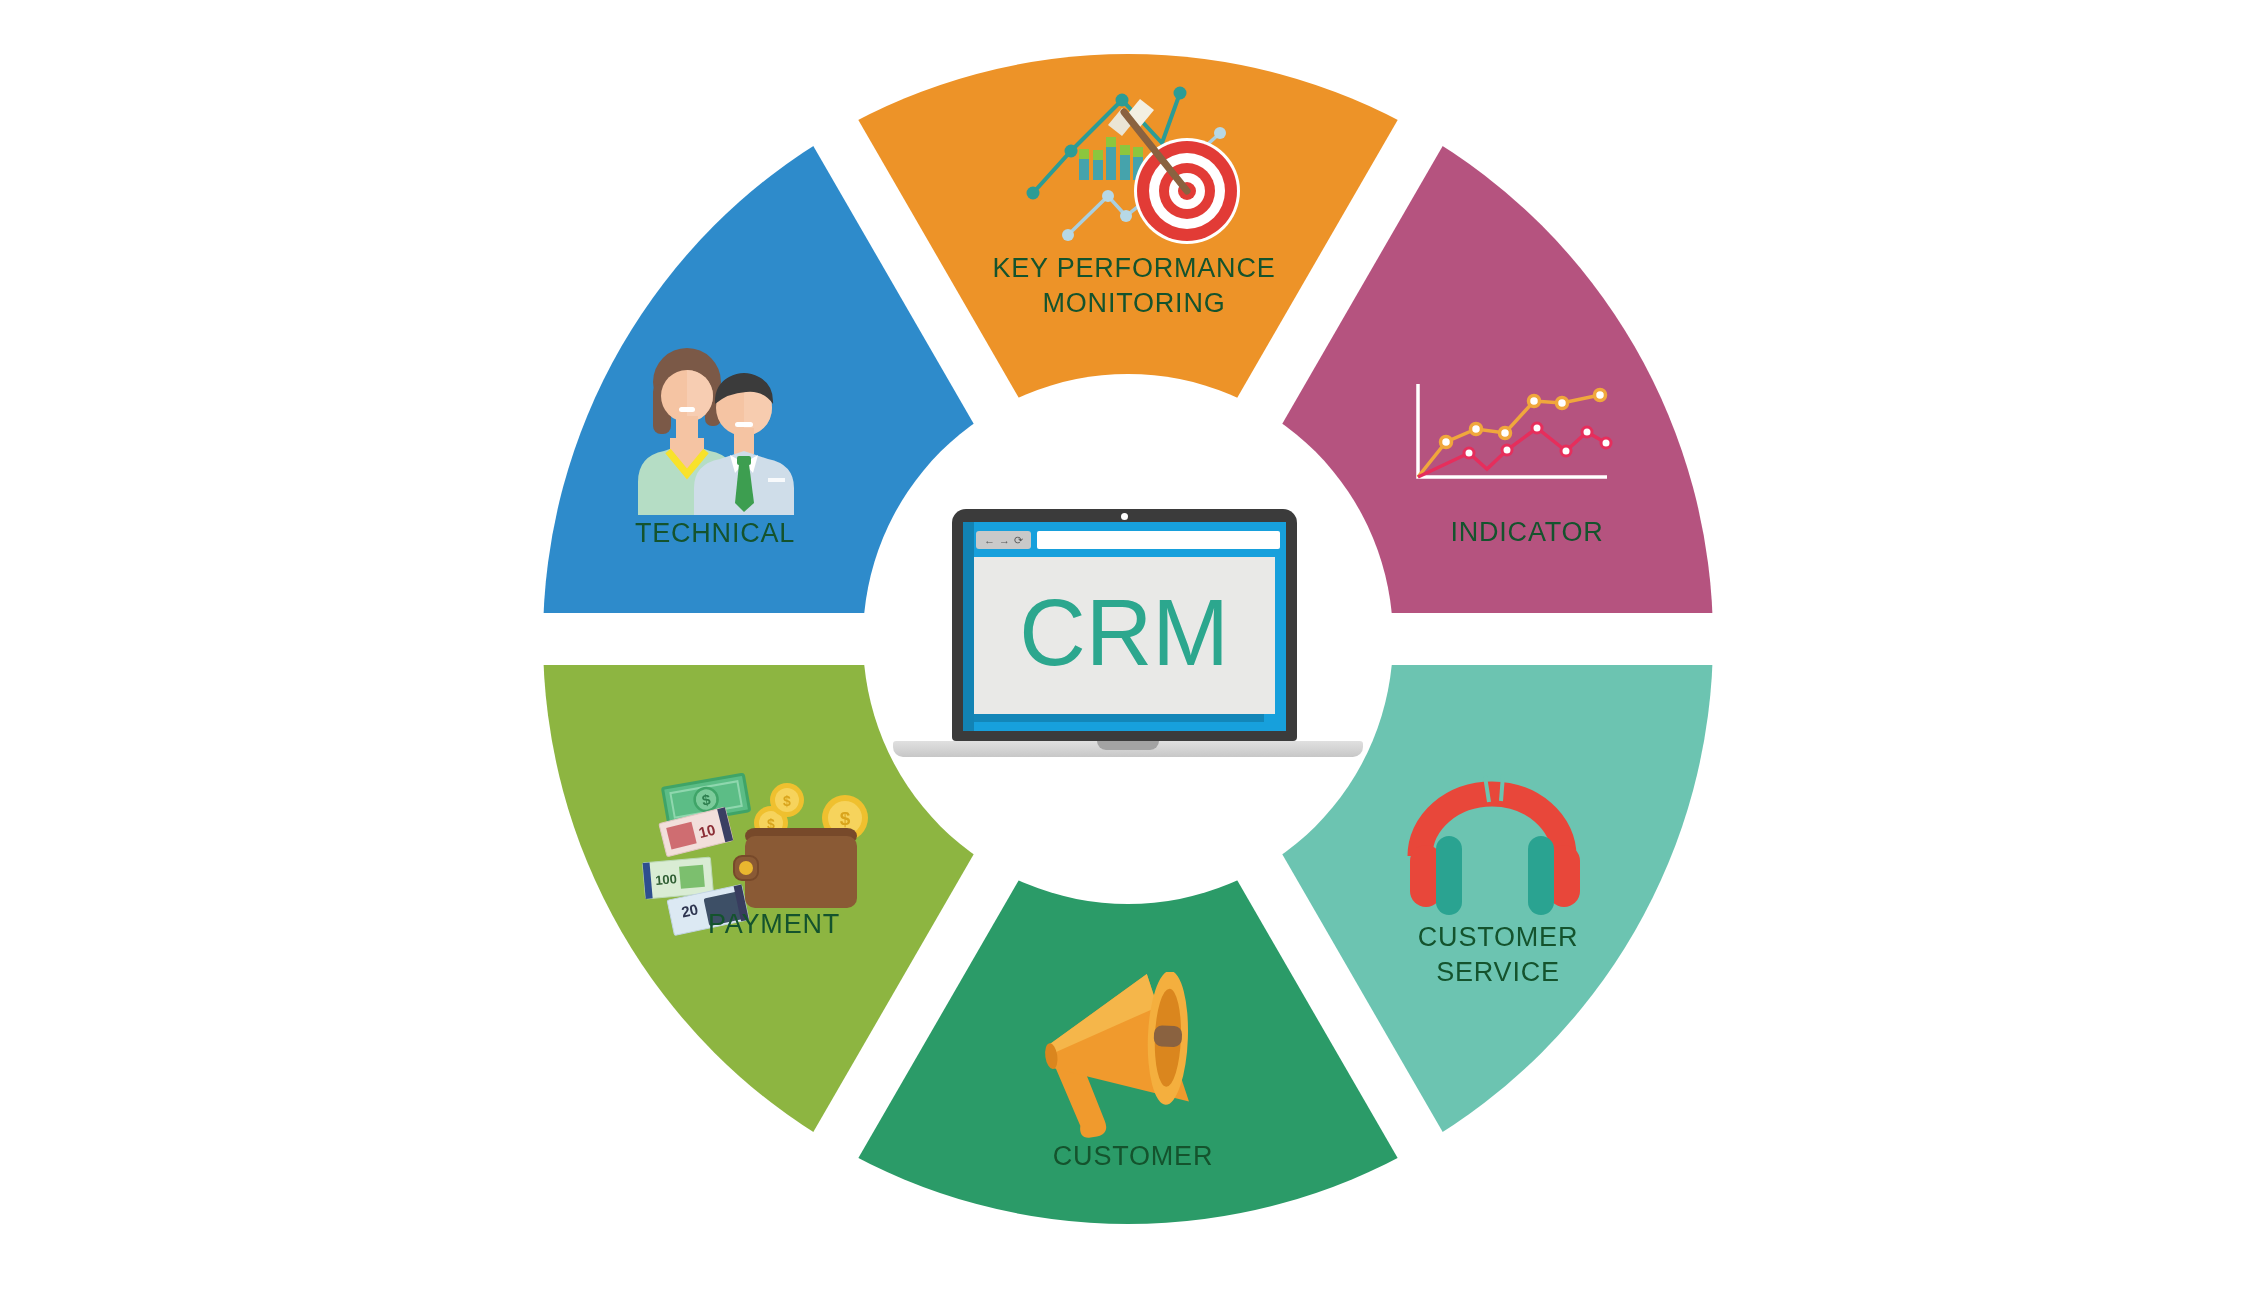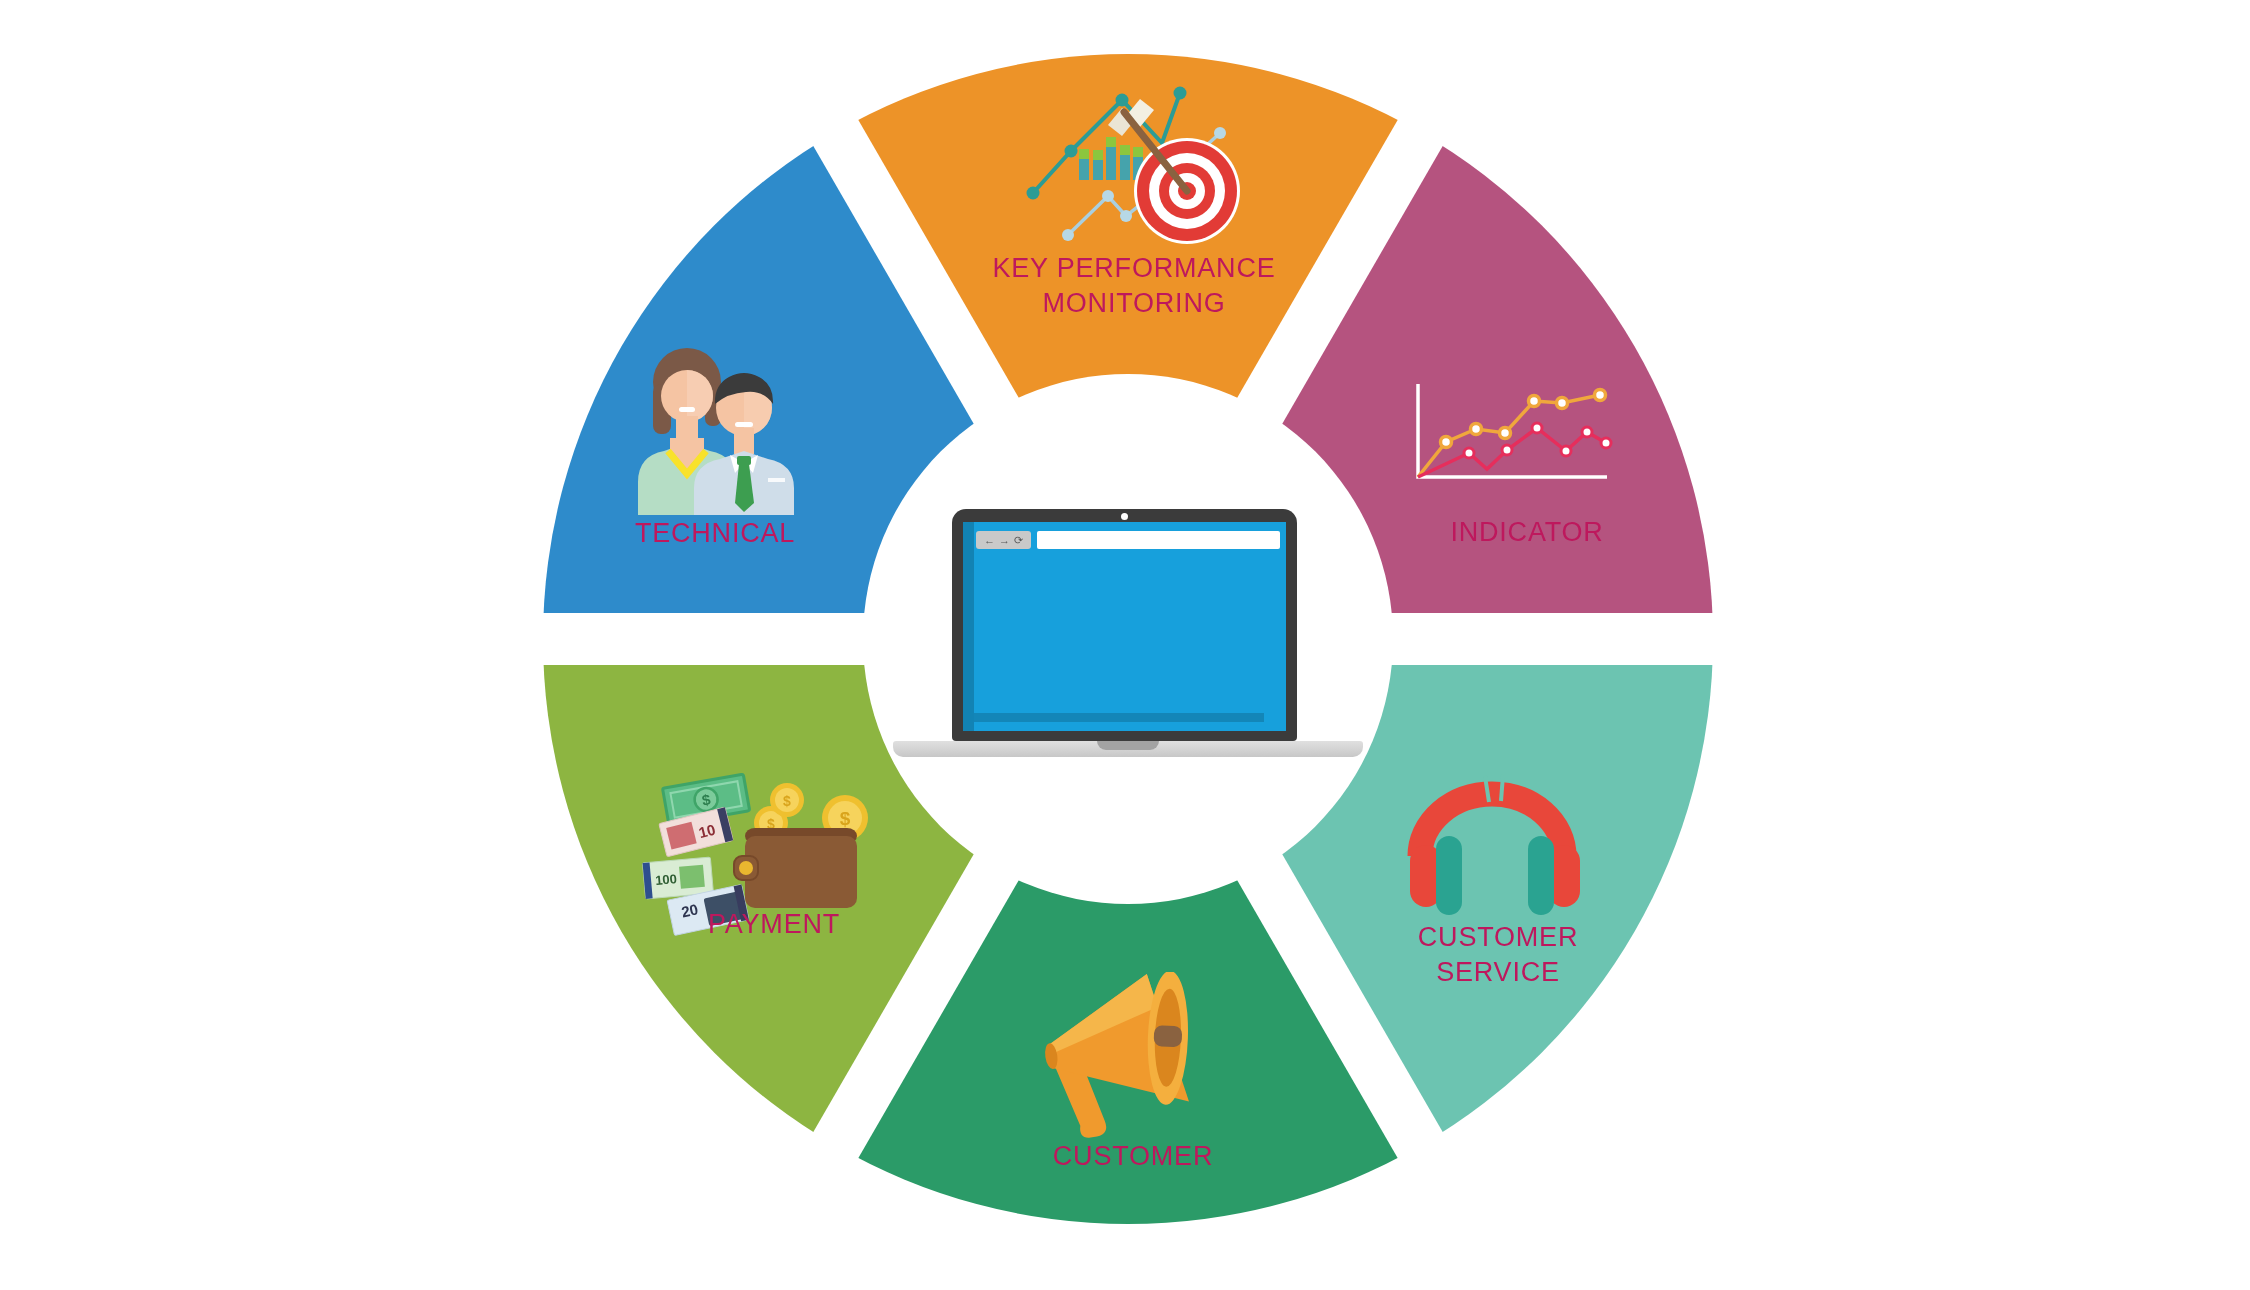--- a/index.html
+++ b/index.html
@@ -1,20 +1,20 @@
 <!DOCTYPE html>
 <html><head>
 <meta charset="utf-8">
 <style>
   html,body{margin:0;padding:0;background:#fff;}
   #canvas{position:relative;width:2250px;height:1290px;background:#fff;overflow:hidden;
           font-family:"Liberation Sans",sans-serif;}
   #ring{position:absolute;left:0;top:0;z-index:0;}
   .icon-svg{position:absolute;z-index:1;}
-  .seg-label{position:absolute;z-index:2;transform:translate(-50%,-50%);color:#be185d;
+  .seg-label{position:absolute;z-index:2;transform:translate(-50%,-50%);color:#14532d;
              font-size:27px;line-height:35px;letter-spacing:0.8px;font-weight:400;
              text-align:center;white-space:nowrap;}
   .seg-label span{display:block;}
   
   .laptop{position:absolute;left:893px;top:509px;width:470px;height:250px;z-index:3;}
   .laptop-frame{position:absolute;left:59px;top:0;width:345px;height:232px;
                 background:#3B3B3B;border-radius:14px 14px 4px 4px;}
   .webcam{position:absolute;left:calc(50% - 3.5px);top:4px;width:7px;height:7px;
           border-radius:50%;background:#fff;}
   .screen{position:absolute;left:11px;top:13px;width:323px;height:209px;background:#17A0DC;}
@@ -247,19 +247,22 @@
       <div class="webcam"></div>
       <div class="screen" style="background-color: rgb(23, 160, 220);">
         <div class="screen-shadow-left"></div>
         <div class="screen-shadow-bottom"></div>
         <div class="nav-box">
           <span>←</span>
           <span>→</span>
           <span>⟳</span>
         </div>
         <div class="address-bar"></div>
+        <div class="browser-content">
+          <div class="crm-text" style="color: rgb(44, 167, 142);">CRM</div>
+        </div>
       </div>
     </div>
     <div class="laptop-base"></div>
     <div class="laptop-notch"></div>
   </div>
 
 </div>
 
 </body></html>

